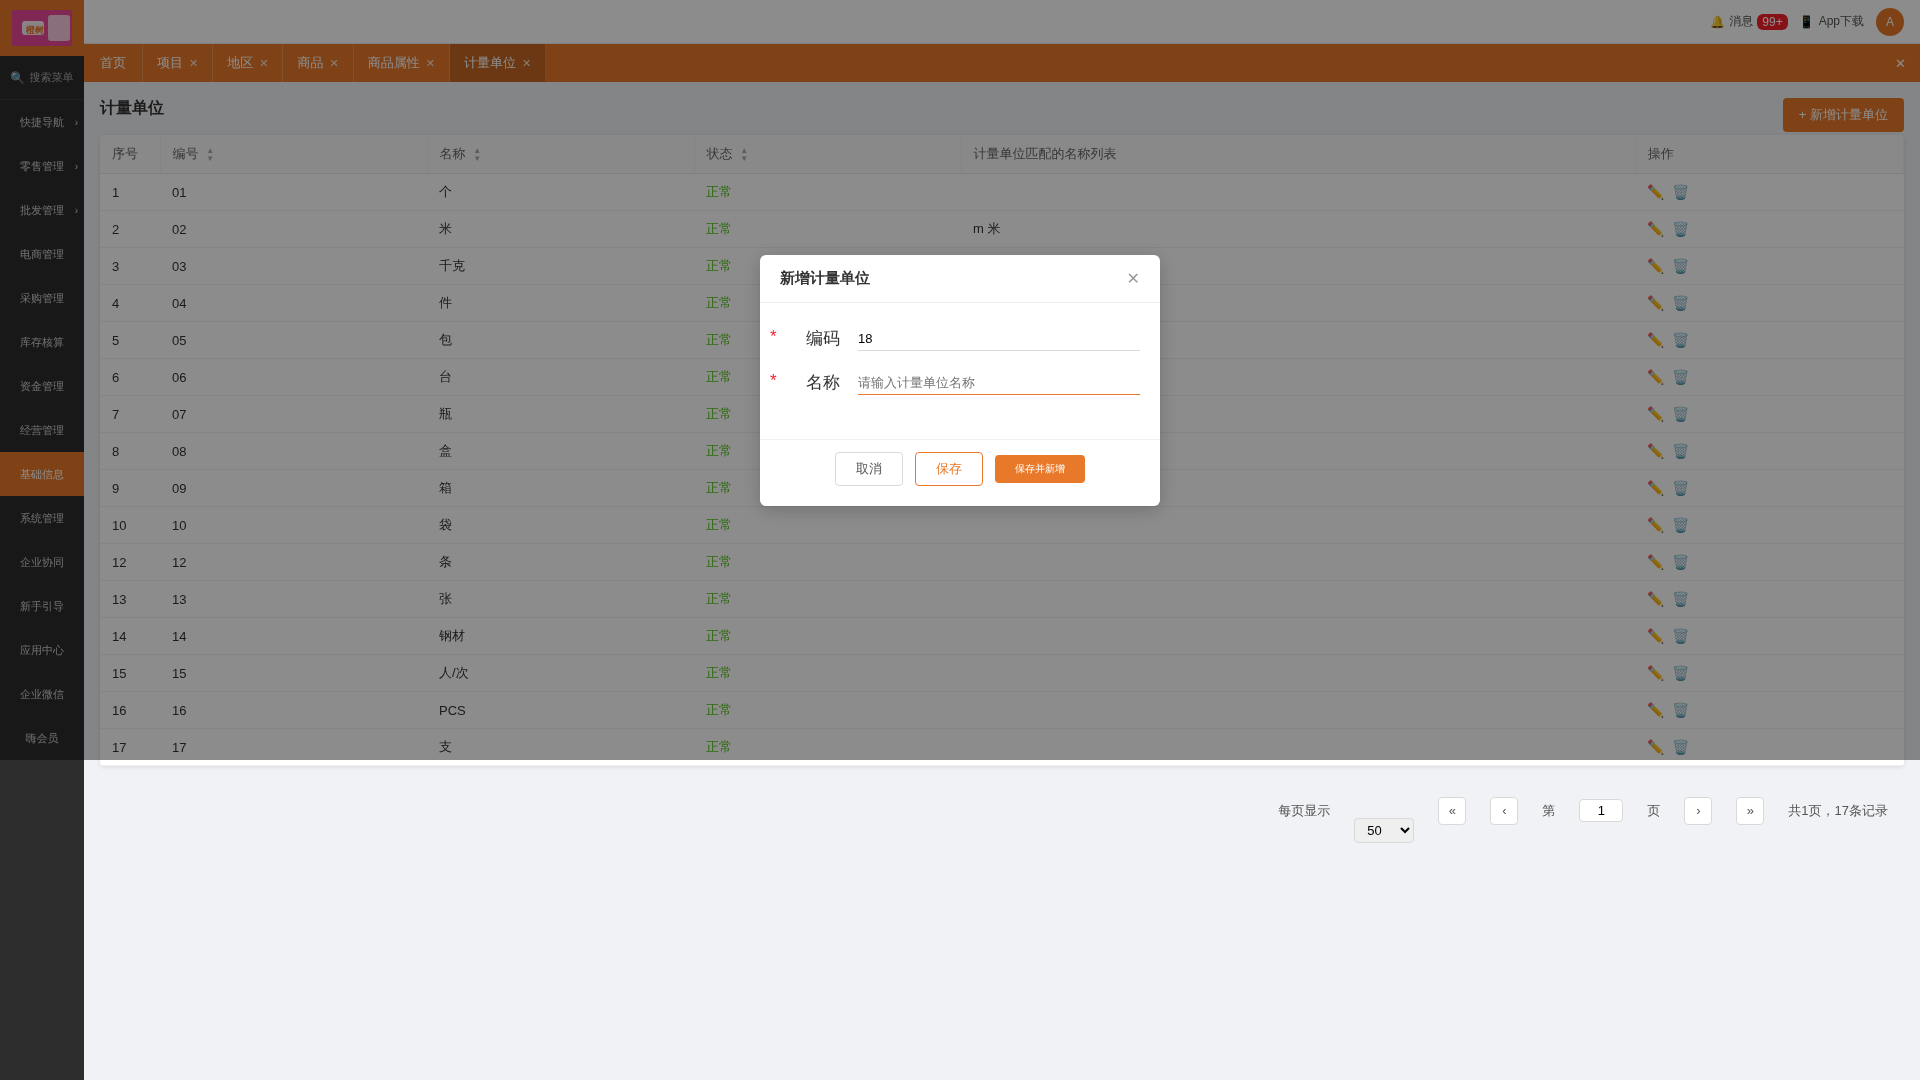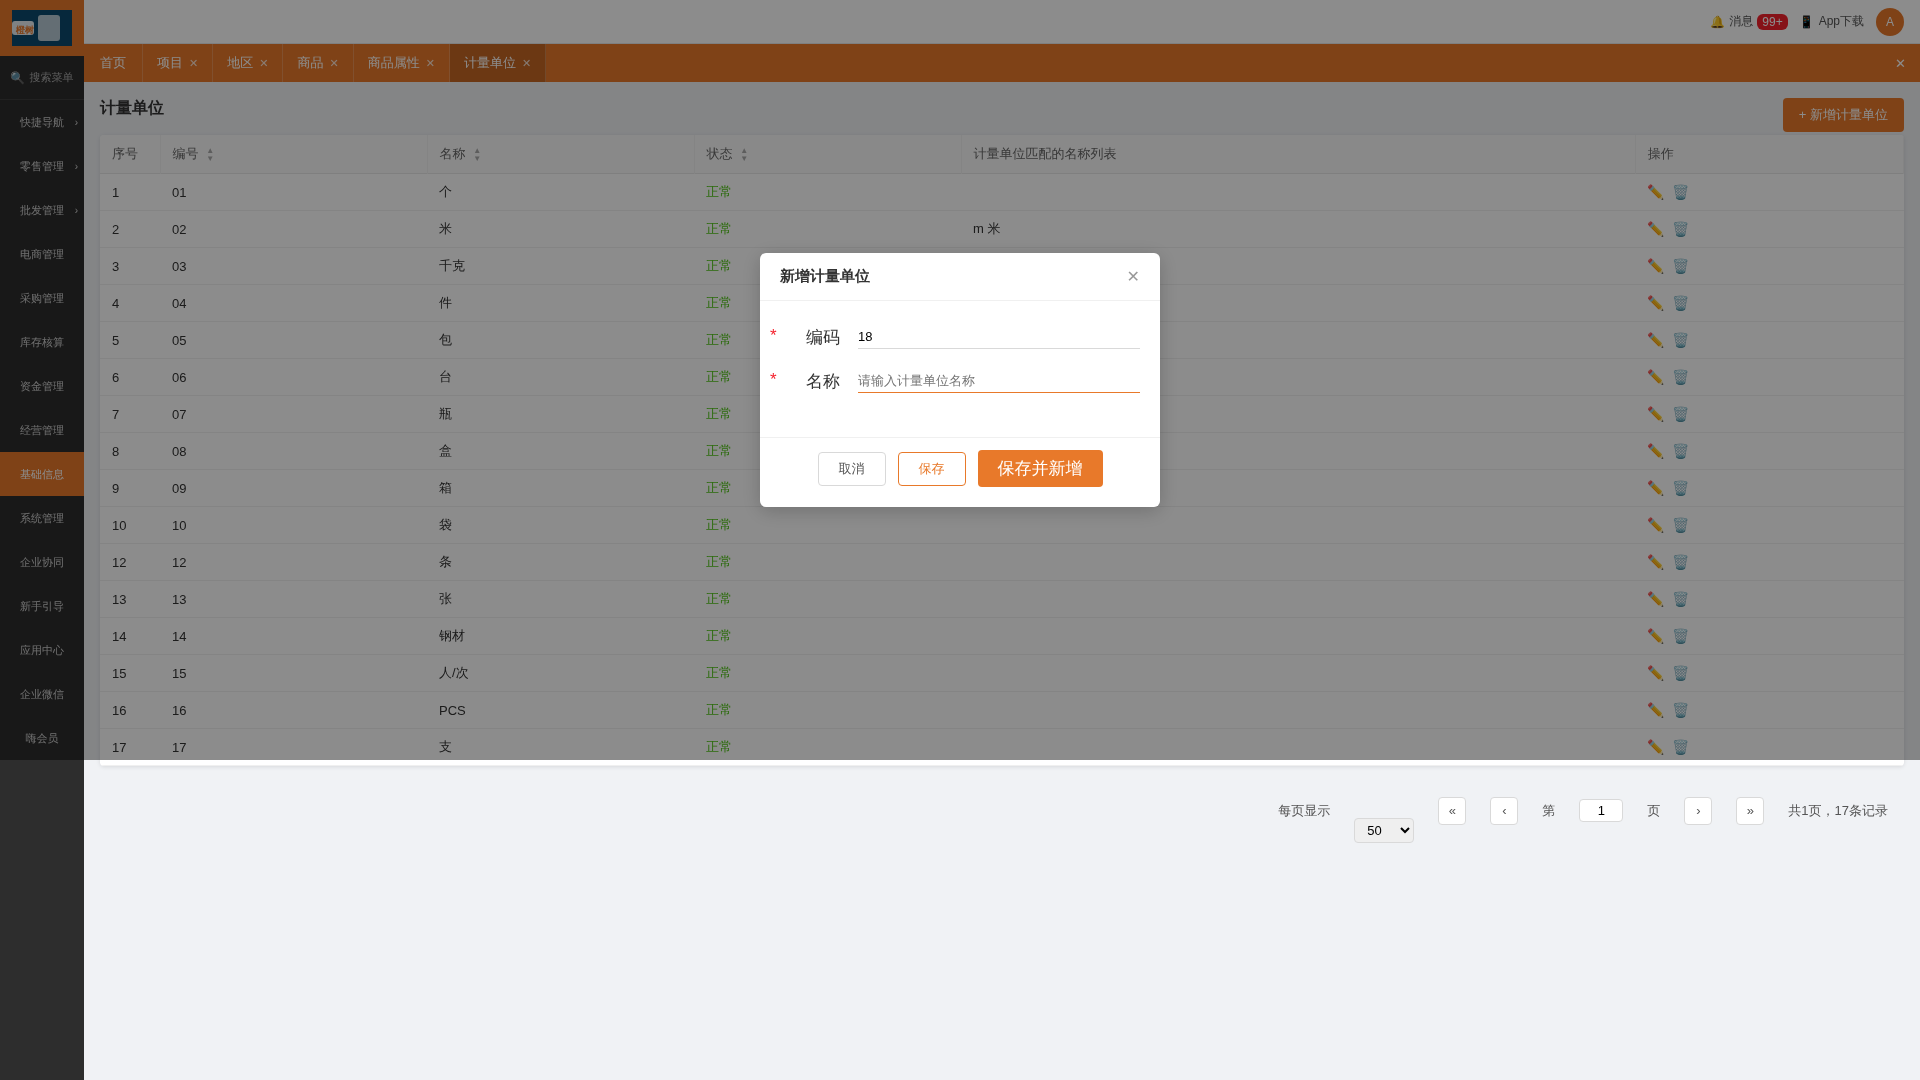--- a/index.html
+++ b/index.html
@@ -1,21 +1,21 @@
 <!DOCTYPE html>
 <html><head>
   <meta charset="utf-8">
   <style>
     * { margin: 0; padding: 0; box-sizing: border-box; }
     body { font-family: "Microsoft YaHei", "PingFang SC", sans-serif; font-size: 13px; background: #f0f2f5; width: 1920px; height: 1080px; overflow: hidden; display: flex; }
 
     
     .sidebar { width: 84px; background: #2d2d2d; height: 1080px; display: flex; flex-direction: column; align-items: center; flex-shrink: 0; }
     .sidebar-logo { width: 84px; height: 56px; background: #e8792a; display: flex; align-items: center; justify-content: center; }
-    .sidebar-logo-img { width: 60px; height: 36px; background: #0c4a6e; display: flex; align-items: center; justify-content: flex-start; color: white; font-size: 11px; font-weight: bold; }
+    .sidebar-logo-img { width: 60px; height: 36px; background: #ec4899; display: flex; align-items: center; justify-content: flex-end; color: white; font-size: 11px; font-weight: bold; }
     .sidebar-search { width: 84px; height: 44px; display: flex; align-items: center; justify-content: center; color: #aaa; font-size: 12px; cursor: pointer; border-bottom: 1px solid #3d3d3d; }
     .sidebar-nav-item { width: 84px; min-height: 44px; display: flex; flex-direction: column; align-items: center; justify-content: center; color: #ccc; font-size: 12px; cursor: pointer; padding: 6px 8px; position: relative; }
     .sidebar-nav-item.active { background: #e8792a; color: white; }
     .sidebar-nav-item .nav-label { font-size: 11px; text-align: center; line-height: 1.3; }
     .sidebar-nav-item .nav-arrow { position: absolute; right: 6px; top: 50%; transform: translateY(-50%); font-size: 10px; }
 
     
     .main-content { flex: 1; display: flex; flex-direction: column; height: 1080px; overflow: hidden; }
 
     
@@ -70,21 +70,21 @@
     .modal-close { color: #999; cursor: pointer; font-size: 16px; }
     .modal-body { padding: 24px 20px; }
     .form-row { display: flex; align-items: center; margin-bottom: 20px; }
     .form-label { width: 60px; text-align: right; font-size: 17px; color: #333; margin-right: 18px; position: relative; }
     .form-label.required::before { content: "*"; color: #f5222d; position: absolute; left: -10px; }
     .form-input { flex: 1; border: none; border-bottom: 1px solid #d9d9d9; padding: 4px 0; font-size: 13px; outline: none; }
     .form-input.active-border { border-bottom-color: #e8792a; }
     .modal-footer { padding: 12px 20px 20px; display: flex; align-items: center; justify-content: center; gap: 12px; border-top: 1px solid #f0f0f0; }
     .btn-cancel { padding: 7px 20px; border: 1px solid #d9d9d9; border-radius: 4px; background: white; cursor: pointer; font-size: 13px; color: #555; font-family: inherit; text-align: center; }
     .btn-save { padding: 7px 20px; border: 1px solid #e8792a; border-radius: 4px; background: white; cursor: pointer; font-size: 13px; color: #e8792a; font-family: inherit; }
-    .btn-save-new { padding: 7px 20px; border: none; border-radius: 4px; background: #e8792a; cursor: pointer; font-size: 17px; color: white; font-family: inherit; }
+    .btn-save-new { padding: 7px 20px; border: none; border-radius: 4px; background: #e8792a; cursor: pointer; font-size: 10px; color: white; font-family: inherit; }
   </style>
 </head>
 <body>
 
 <div class="sidebar">
   <div class="sidebar-logo">
     <div class="sidebar-logo-img">
       <svg width="50" height="30" viewBox="0 0 50 30">
         <rect x="0" y="8" width="22" height="14" rx="3" fill="white" opacity="0.9"></rect>
         <rect x="26" y="2" width="22" height="26" rx="3" fill="white" opacity="0.7"></rect>

